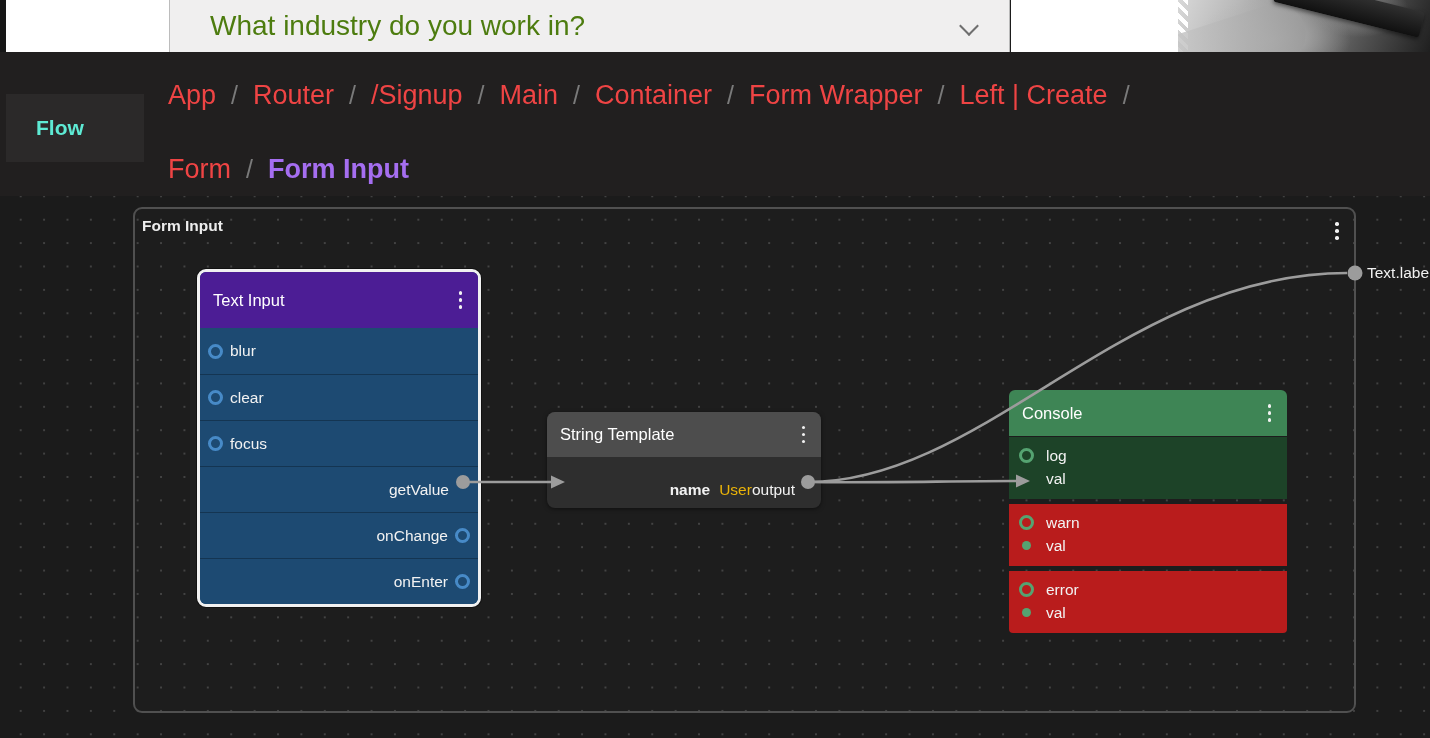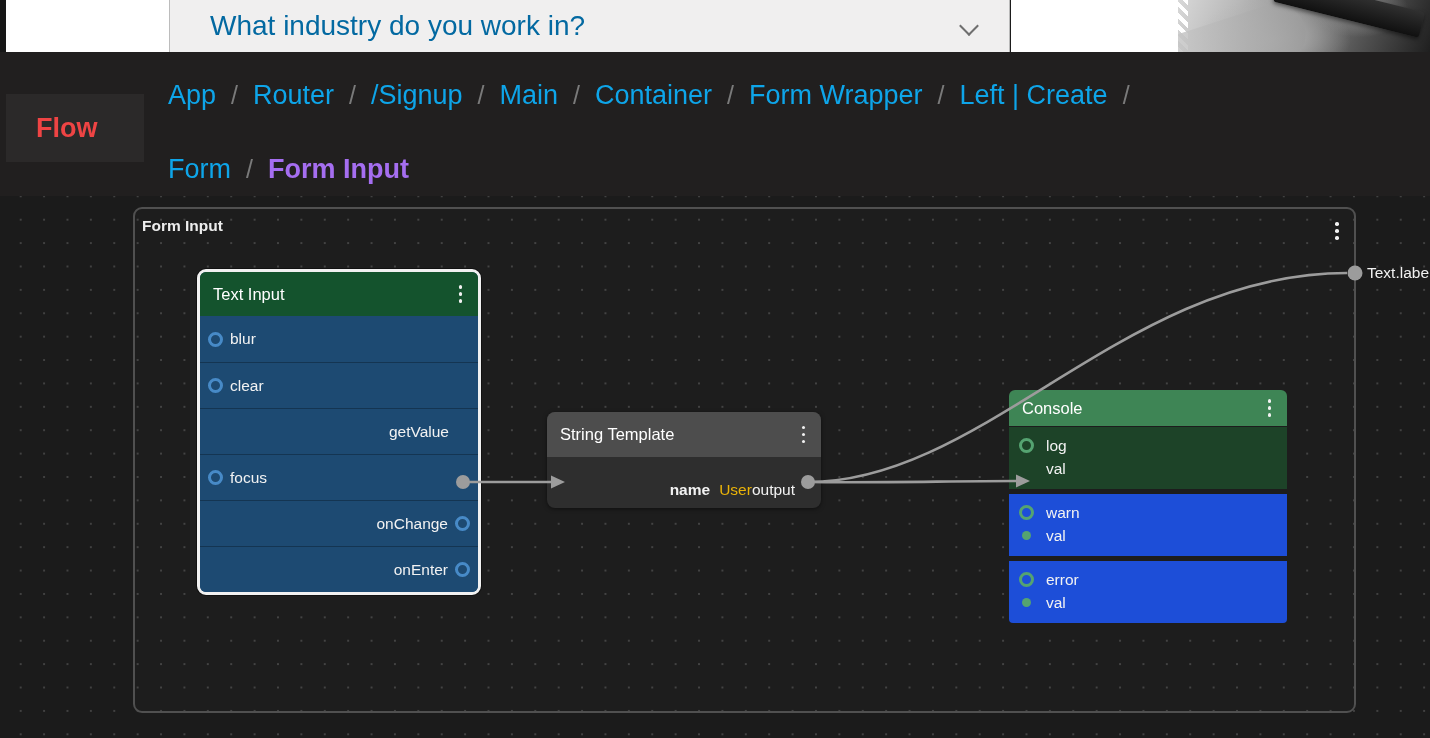--- a/index.html
+++ b/index.html
@@ -8,21 +8,21 @@
   #page { position:relative; width:1430px; height:738px; overflow:hidden; }
 
   
   .topbar { position:absolute; left:0; top:0; width:1430px; height:52px; background:#1b1b1b; }
   .topbar .left-edge { position:absolute; left:0; top:0; width:6px; height:52px; background:#161616; }
   .topbar .white-box { position:absolute; left:6px; top:0; width:164px; height:52px;
     background:#ffffff; border-right:1px solid #bcbcbc; }
   .topbar .select { position:absolute; left:170px; top:0; width:840px; height:52px;
     background:#f0efef; border-right:1px solid #b9b9b9; display:flex; align-items:center;
     padding:0 28px 0 40px; }
-  .topbar .select .sel-text { font-size:28px; color:#0369a1; flex:1; white-space:nowrap; overflow:hidden; }
+  .topbar .select .sel-text { font-size:28px; color:#4d7c0f; flex:1; white-space:nowrap; overflow:hidden; }
   .chevron { width:22px; height:22px; position:relative; flex:0 0 auto; }
   .chevron::before { content:""; position:absolute; left:3px; top:4px; width:12px; height:12px;
     border-right:2px solid #6f6f6f; border-bottom:2px solid #6f6f6f; transform:rotate(45deg); }
   .topbar .white-gap { position:absolute; left:1011px; top:0; width:167px; height:52px; background:#ffffff; }
   .topbar .photo { position:absolute; left:1178px; top:0; width:252px; height:52px; overflow:hidden;
     background:
       radial-gradient(ellipse 70px 40px at 72% 18%, #8d8d8d 0%, rgba(141,141,141,0) 70%),
       radial-gradient(ellipse 110px 60px at 38% 75%, #b5b5b5 0%, rgba(181,181,181,0) 70%),
       linear-gradient(112deg, #d8d8d8 0%, #b9b9b9 22%, #8f8f8f 45%, #555555 72%, #1f1f1f 100%);
   }
@@ -32,24 +32,24 @@
   .topbar .photo .arm { position:absolute; left:-20px; top:18px; width:150px; height:60px;
     background:linear-gradient(100deg,#cfcfcf,#9a9a9a); transform:rotate(-18deg); border-radius:30px;
     opacity:.85; }
   .topbar .photo .tear { position:absolute; left:0; top:0; width:10px; height:52px;
     background:repeating-linear-gradient(45deg,#ffffff 0 4px, rgba(255,255,255,0) 4px 8px); }
 
   
   .header { position:absolute; left:0; top:52px; width:1430px; height:144px; background:#211f1f; }
   .flow-tab { position:absolute; left:6px; top:42px; width:138px; height:68px; background:#2b2929;
     display:flex; align-items:center; padding-left:30px; cursor:pointer; }
-  .flow-tab span { color:#ef4444; font-size:27px; font-weight:700; }
+  .flow-tab span { color:#5eead4; font-size:21px; font-weight:700; }
   .crumbs { position:absolute; left:168px; top:18px; }
   .crumb-line { display:flex; align-items:center; height:50px; margin-bottom:24px; white-space:nowrap; }
-  .crumb { color:#0ea5e9; font-size:27px; cursor:pointer; }
+  .crumb { color:#ef4444; font-size:27px; cursor:pointer; }
   .crumb-sep { color:#7a7a7a; font-size:25px; margin:0 15px; }
   .crumb-current { color:#a56ef0; font-size:27px; font-weight:700; }
 
   
   .canvas { position:absolute; left:0; top:196px; width:1430px; height:542px; background:#1b1b1b;
     background-image:radial-gradient(circle, #414141 1.3px, rgba(0,0,0,0) 1.5px);
     background-size:23.4px 23.4px; background-position:9px 12px; }
 
   .frame { position:absolute; left:133px; top:207px; width:1223px; height:506px;
     border:2px solid #505050; border-radius:9px; background:rgba(255,255,255,0.012); z-index:1; }
@@ -63,21 +63,21 @@
   
   .node { position:absolute; z-index:3; }
   .node-header { display:flex; align-items:center; justify-content:space-between;
     padding:0 13px; cursor:grab; }
   .node-title { color:#ffffff; font-size:16.5px; font-weight:500; }
   .port-label { color:#f2f2f2; font-size:15.5px; }
 
   
   .ti-node { left:197px; top:269px; width:284px; border:3px solid #f1f1f1; border-radius:9px;
     overflow:hidden; background:#1d4a72; box-shadow:0 0 0 1px rgba(0,0,0,.4); }
-  .ti-header { height:44px; background:#14532d; }
+  .ti-header { height:56px; background:#4c1d95; }
   .ti-row { height:46px; display:flex; align-items:center; padding:0 8px;
     border-top:1px solid rgba(0,0,0,0.28); background:#1d4a72; }
   .ti-row.out { justify-content:flex-end; }
   .ring-blue { width:15px; height:15px; border-radius:50%; border:3.5px solid #478ac7;
     flex:0 0 auto; cursor:crosshair; }
   .ti-row .ring-blue { margin-right:7px; }
   .ti-row.out .port-spacer, .ti-row.out .ring-blue { margin-left:7px; margin-right:0; }
   .port-spacer { width:14px; height:14px; flex:0 0 auto; }
 
   
@@ -85,22 +85,22 @@
     background:#2e2e2e; box-shadow:0 1px 4px rgba(0,0,0,.5); }
   .st-header { height:45px; background:#4d4d4d; }
   .st-row { height:51px; display:flex; align-items:center; justify-content:flex-end;
     padding:14px 6px 0 28px; }
   .st-in { display:flex; align-items:center; gap:9px; }
   .st-placeholder { color:#eab308; font-size:15.5px; }
   .st-out { display:flex; align-items:center; gap:6px; }
 
   
   .co-node { left:1009px; top:390px; width:278px; }
-  .co-header { height:36px; background:#3e8555; border-radius:6px 6px 0 0; }
-  .co-section { background:#1d4ed8; margin-top:5px; padding:7px 10px 9px 10px; }
+  .co-header { height:46px; background:#3e8555; border-radius:6px 6px 0 0; }
+  .co-section { background:#b91c1c; margin-top:5px; padding:7px 10px 9px 10px; }
   .co-section.first { margin-top:1px; background:#1d4328; }
   .co-section.last { border-radius:0 0 4px 4px; }
   .co-line { display:flex; align-items:center; height:23px; gap:12px; }
   .ring-green { width:15px; height:15px; border-radius:50%; border:3.5px solid #55a371;
     flex:0 0 auto; cursor:crosshair; }
   .dot-green { width:9px; height:9px; border-radius:50%; background:#55a371; margin:0 3px;
     flex:0 0 auto; cursor:crosshair; }
   .co-spacer { width:15px; height:15px; flex:0 0 auto; }
 
   
@@ -178,27 +178,27 @@
         </span>
     </div>
     <div class="ti-row" style="border-top:none;">
       <span class="ring-blue"></span>
       <span class="port-label">blur</span>
     </div>
     <div class="ti-row">
       <span class="ring-blue"></span>
       <span class="port-label">clear</span>
     </div>
+    <div class="ti-row">
+      <span class="ring-blue"></span>
+      <span class="port-label">focus</span>
+    </div>
     <div class="ti-row out">
       <span class="port-label">getValue</span>
       <span class="port-spacer"></span>
-    </div>
-    <div class="ti-row">
-      <span class="ring-blue"></span>
-      <span class="port-label">focus</span>
     </div>
     <div class="ti-row out">
       <span class="port-label">onChange</span>
       <span class="ring-blue"></span>
     </div>
     <div class="ti-row out">
       <span class="port-label">onEnter</span>
       <span class="ring-blue"></span>
     </div>
   </div>

